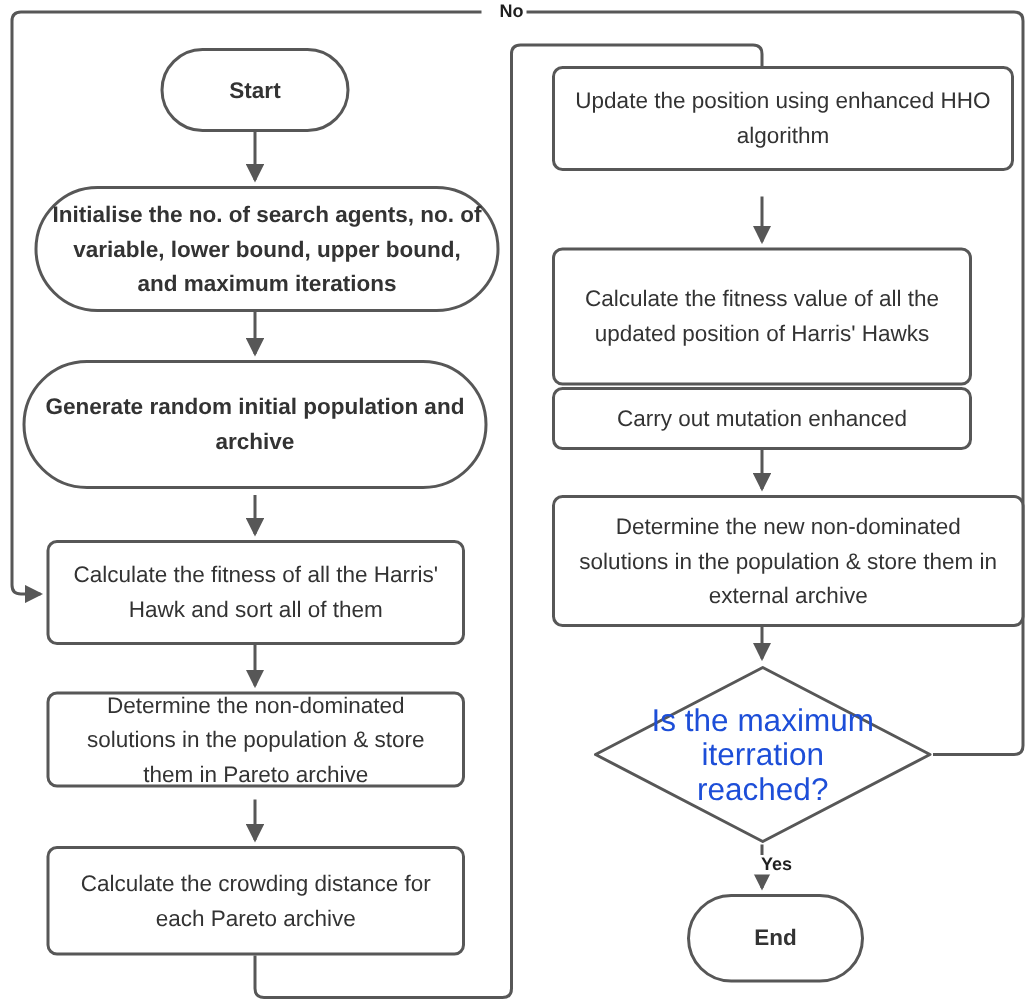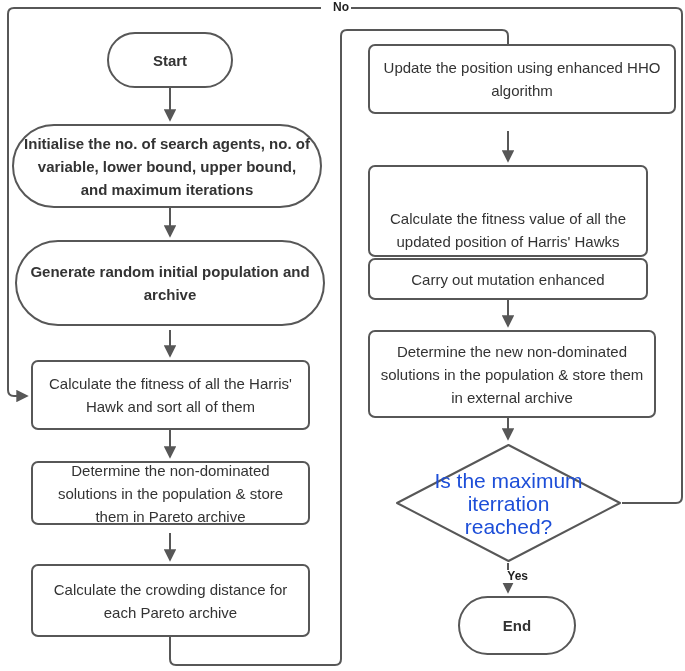--- a/index.html
+++ b/index.html
@@ -92,21 +92,21 @@
       <path d="M 622 503 L 676 503 Q 682 503 682 497 L 682 14 Q 682 8 676 8 L 14 8 Q 8 8 8 14 L 8 390 Q 8 396 14 396 L 27 396" marker-end="url(#arrow)"></path>
 
       <path d="M 508 563 L 508 592" marker-end="url(#arrow)"></path>
     </g>
   </svg>
 
   <div class="node stadium" style="left:107px;top:32px;width:126px;height:56px;">
     <span>Start</span>
   </div>
 
-  <div class="node stadium" style="left:12px;top:124px;width:310px;height:84px;">
+  <div class="node stadium" style="left:23px;top:124px;width:310px;height:84px;">
     <span>Initialise the no. of search agents, no. of variable, lower bound, upper bound, and maximum iterations</span>
   </div>
 
   <div class="node stadium" style="left:15px;top:240px;width:310px;height:86px;">
     <span>Generate random initial population and archive</span>
   </div>
 
   <div class="node rect" style="left:31px;top:360px;width:279px;height:70px;">
     <span>Calculate the fitness of all the Harris' Hawk and sort all of them</span>
   </div>
@@ -116,29 +116,29 @@
   </div>
 
   <div class="node rect" style="left:31px;top:564px;width:279px;height:73px;">
     <span>Calculate the crowding distance for each Pareto archive</span>
   </div>
 
   <div class="node rect" style="left:368px;top:44px;width:308px;height:70px;">
     <span>Update the position using enhanced HHO algorithm</span>
   </div>
 
-  <div class="node rect" style="left:368px;top:165px;width:280px;height:92px;align-items:flex-end;">
+  <div class="node rect" style="left:368px;top:165px;width:280px;height:92px;">
     <span>Calculate the fitness value of all the updated position of Harris' Hawks</span>
   </div>
 
   <div class="node rect" style="left:368px;top:258px;width:280px;height:42px;">
     <span>Carry out mutation enhanced</span>
   </div>
 
-  <div class="node rect" style="left:368px;top:330px;width:288px;height:88px;">
+  <div class="node rect" style="left:368px;top:330px;width:315px;height:88px;">
     <span>Determine the new non-dominated solutions in the population &amp; store them in external archive</span>
   </div>
 
   <div class="diamond" style="left:395px;top:443px;width:227px;height:120px;">
     <svg class="dshape" width="227" height="120" viewBox="0 0 227 120" xmlns="http://www.w3.org/2000/svg">
       <polygon points="113.5,2 225,60 113.5,118 2,60" fill="#ffffff" stroke="#575757" stroke-width="2" stroke-linejoin="round"></polygon>
     </svg>
     <span class="dlabel">Is the maximum iterration reached?</span>
   </div>
 

